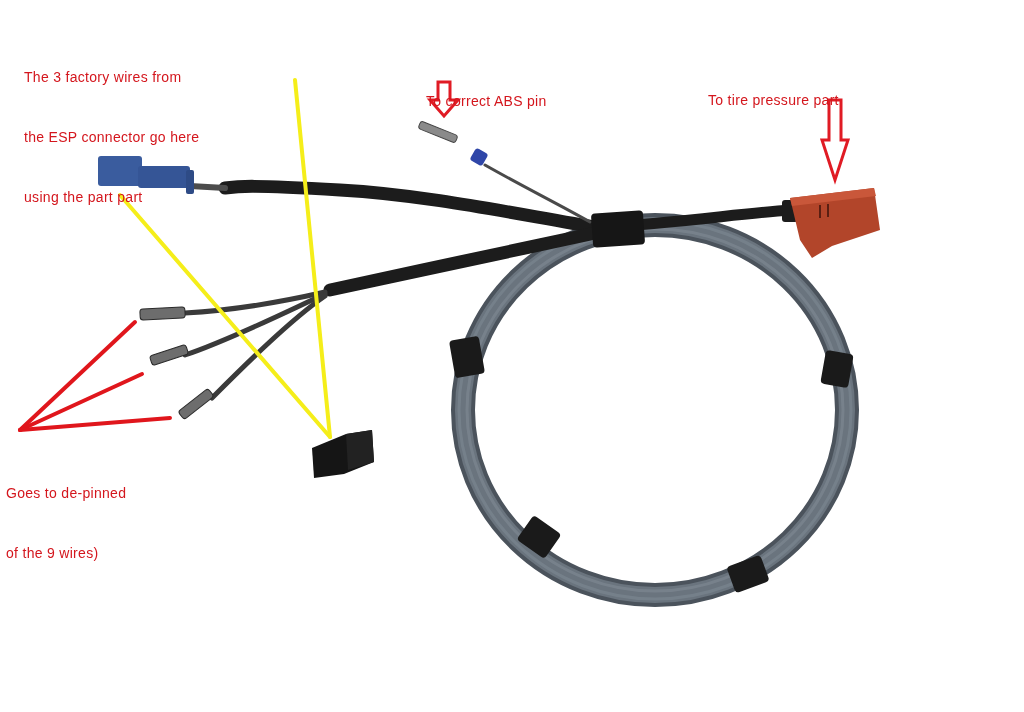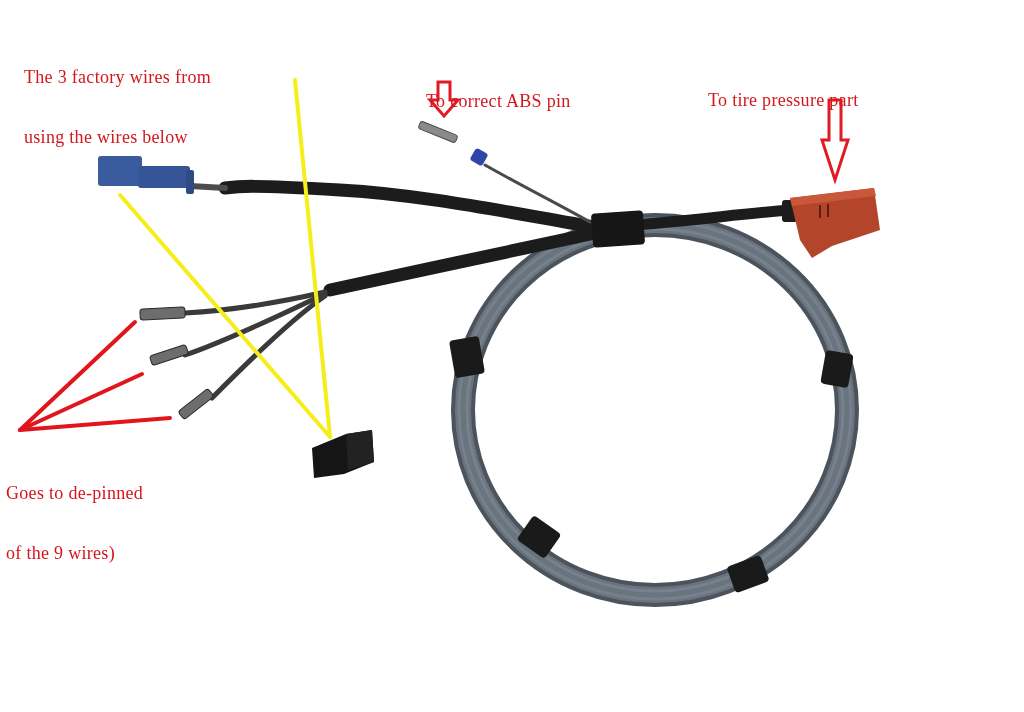--- a/index.html
+++ b/index.html
@@ -1,21 +1,21 @@
 <!DOCTYPE html>
 <html><head>
 <meta charset="utf-8">
 <style>
   html, body { margin: 0; padding: 0; background: #ffffff; }
   #stage { position: relative; width: 1024px; height: 712px; background: #ffffff; overflow: hidden; }
   #stage svg { position: absolute; left: 0; top: 0; }
   .label {
     position: absolute;
-    font-family: Liberation Serif, serif;
-    font-size: 18px;
+    font-family: Liberation Sans, sans-serif;
+    font-size: 14px;
     line-height: 20px;
     color: #d4161d;
     white-space: pre;
     letter-spacing: 0.3px;
   }
 </style>
 </head>
 <body>
 
 <div id="stage">
@@ -96,21 +96,22 @@
     <g fill="#ffffff" stroke="#e01b24" stroke-width="3" stroke-linejoin="miter">
       <path d="M 438 82 L 450 82 L 450 100 L 458 100 L 444 116 L 430 100 L 438 100 Z"></path>
     </g>
     <g fill="#ffffff" stroke="#e01b24" stroke-width="3" stroke-linejoin="miter">
       <path d="M 829 100 L 841 100 L 841 140 L 848 140 L 835 180 L 822 140 L 829 140 Z"></path>
     </g>
   </svg>
 
   <div class="label" style="left:24px; top:27px;">
     <div>The 3 factory wires from</div>
-    <div>using the wires below</div>
+    <div>the ESP connector go here</div>
+    <div>using the part part</div>
   </div>
 
   <div class="label" style="left:426px; top:51px;">
     <div>To correct ABS pin</div>
   </div>
 
   <div class="label" style="left:708px; top:50px;">
     <div>To tire pressure part</div>
   </div>
 

